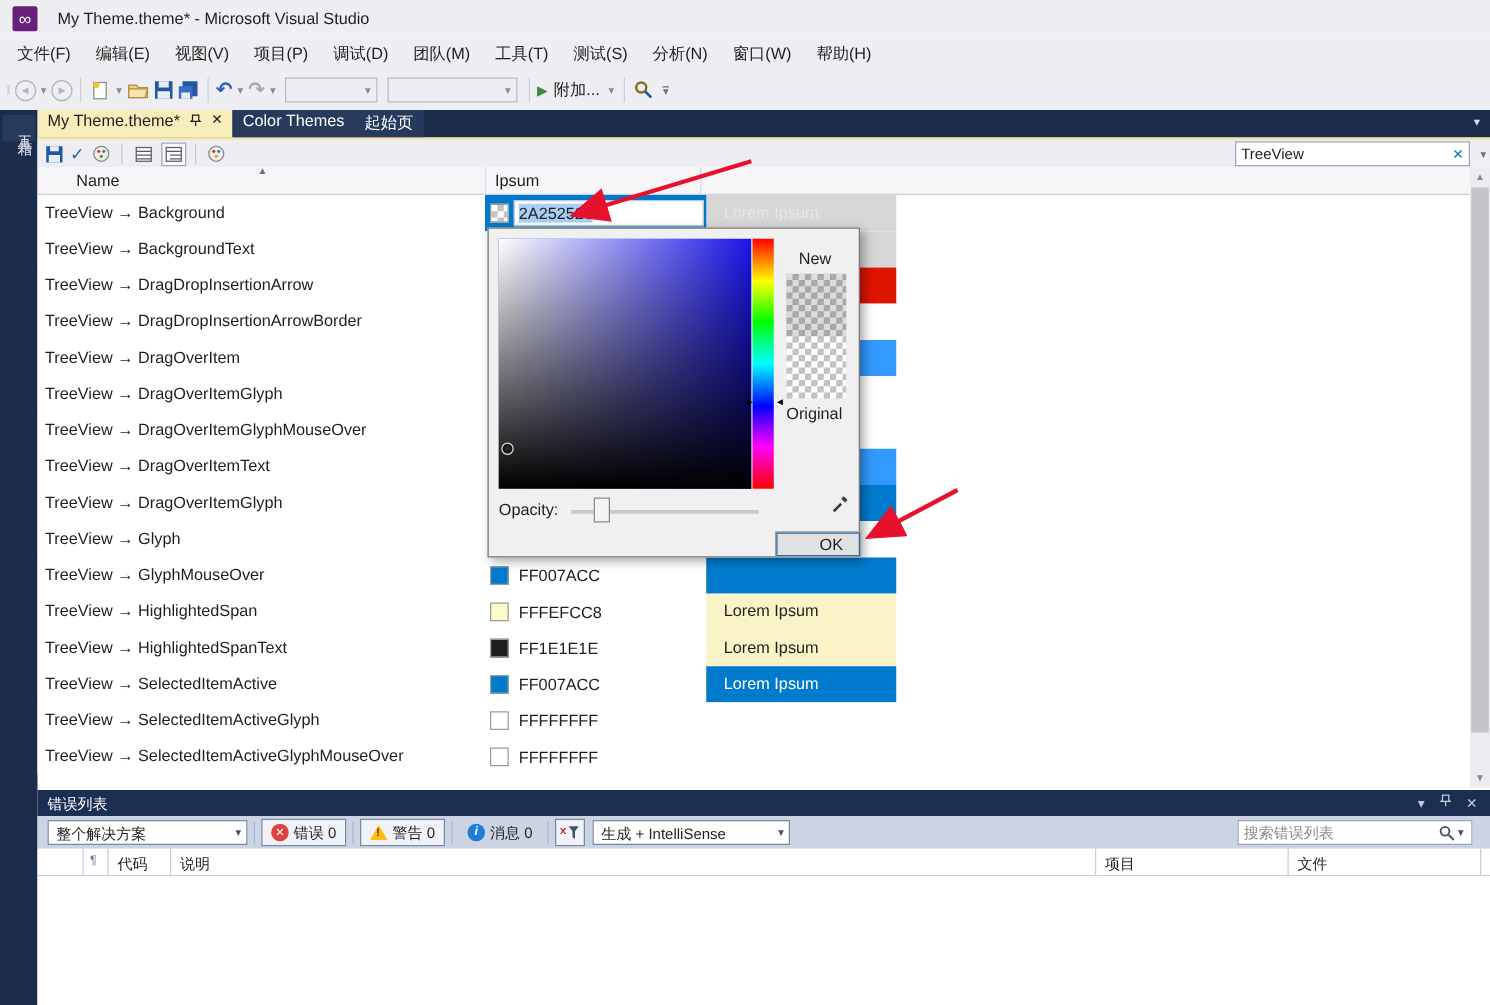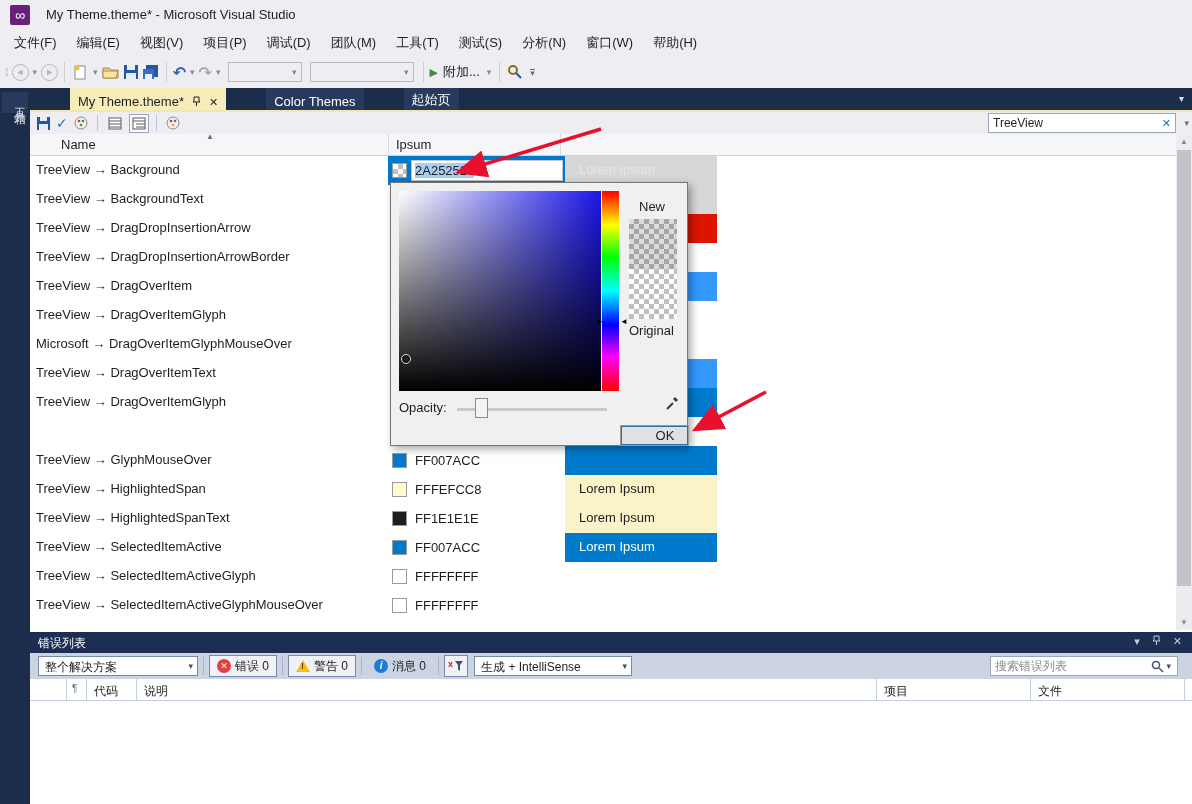--- a/index.html
+++ b/index.html
@@ -37,22 +37,22 @@
   .overflow-g { color:#6d6d75; font-size:9px; border-top:1px solid #6d6d75; line-height:6px; margin-left:4px;}
 
   
   .left-strip { position:absolute; left:0; top:88px; width:30px; height:716px; background:#1c2d4c; }
   .vtab { position:absolute; left:2px; top:4px; width:26px; padding:6px 0; background:#27395c;
           writing-mode:vertical-rl; text-orientation:upright; color:#d5dae5; font-size:12px;
           letter-spacing:3px; text-align:center; }
 
   
   .tabrow { position:absolute; left:30px; top:88px; width:1162px; height:22px; background:#1c2d4c; display:flex; }
-  .tab { height:22px; display:flex; align-items:flex-end; padding:1px 8px; font-size:13px;
-         color:#fff; background:#27395c;margin-left:40px; }
+  .tab { height:22px; display:flex; align-items:flex-start; padding:1px 8px; font-size:13px;
+         color:#fff; background:#27395c; }
   .tab.active { background:#f7edbb; color:#1e1e1e; }
   .tab .pin-icon { margin-left:8px; }
   .tab .close-g { margin-left:8px; font-size:11px; }
   .tabrow-chevron { position:absolute; right:8px; top:5px; color:#d8dee9; font-size:10px; }
   .accentline { position:absolute; left:30px; top:110px; width:1162px; height:2px; background:#f2e7ae; }
 
   
   .edtoolbar { position:absolute; left:30px; top:112px; width:1162px; height:22px; background:#eeeef2;
                display:flex; align-items:center; gap:4px; padding-left:4px; }
   .esep { width:1px; height:16px; background:#c5c5cd; margin:0 3px; }
@@ -347,35 +347,36 @@
         <div class="cell name">TreeView → DragOverItem</div>
         <div class="cell color"></div>
         <div class="cell preview" style="background: rgb(51, 153, 255);"></div>
       </div>
       <div class="row">
         <div class="cell name">TreeView → DragOverItemGlyph</div>
         <div class="cell color"></div>
         <div class="cell preview" style="background: rgb(255, 255, 255);"></div>
       </div>
       <div class="row">
-        <div class="cell name">Microsoft → DragOverItemGlyphMouseOver</div>
+        <div class="cell name">TreeView → DragOverItemGlyphMouseOver</div>
         <div class="cell color"></div>
         <div class="cell preview" style="background: rgb(255, 255, 255);"></div>
       </div>
       <div class="row">
         <div class="cell name">TreeView → DragOverItemText</div>
         <div class="cell color"></div>
         <div class="cell preview" style="background: rgb(51, 153, 255);"></div>
       </div>
       <div class="row">
         <div class="cell name">TreeView → DragOverItemGlyph</div>
         <div class="cell color"></div>
         <div class="cell preview" style="background: rgb(0, 122, 204);"></div>
       </div>
       <div class="row">
+        <div class="cell name">TreeView → Glyph</div>
         <div class="cell color"></div>
         <div class="cell preview" style="background: rgb(255, 255, 255);"></div>
       </div>
       <div class="row">
         <div class="cell name">TreeView → GlyphMouseOver</div>
         <div class="cell color">
           <span class="swatch" style="background: rgb(0, 122, 204);"></span>
           <span class="hex">FF007ACC</span>
         </div>
         <div class="cell preview" style="background: rgb(0, 122, 204);"></div>

